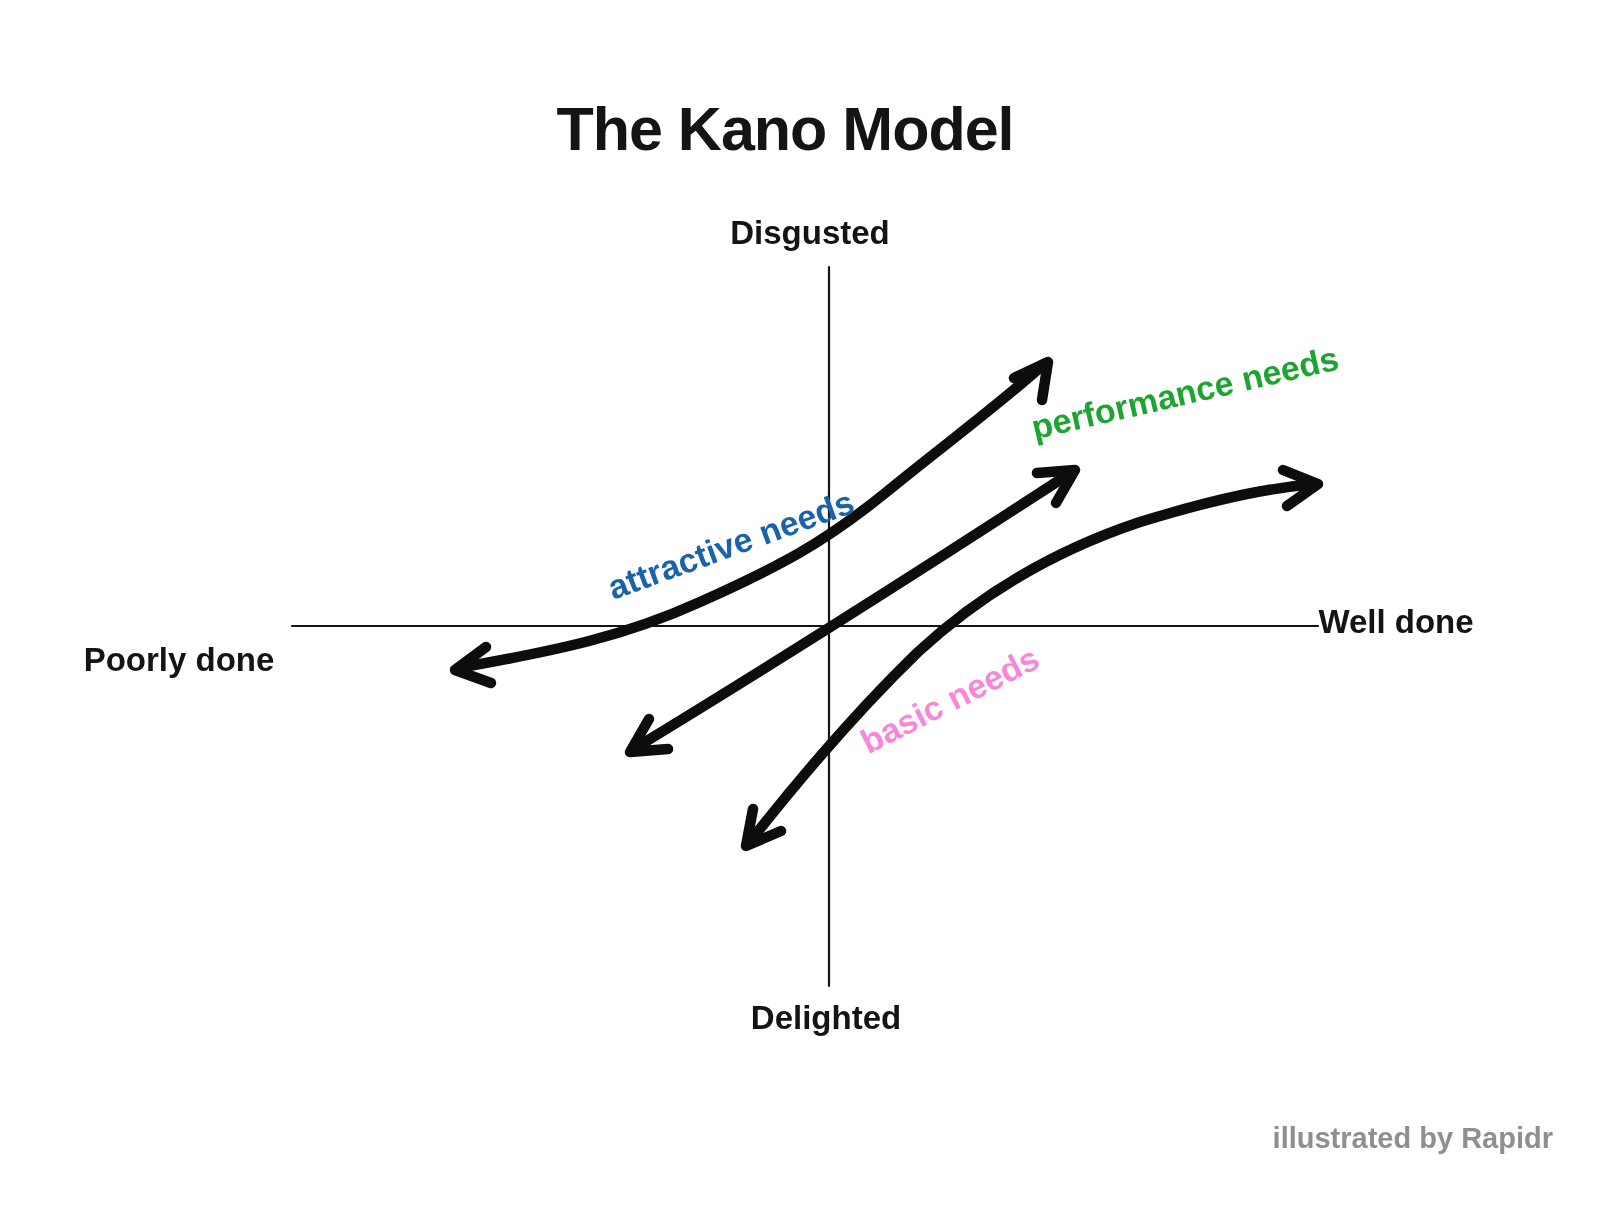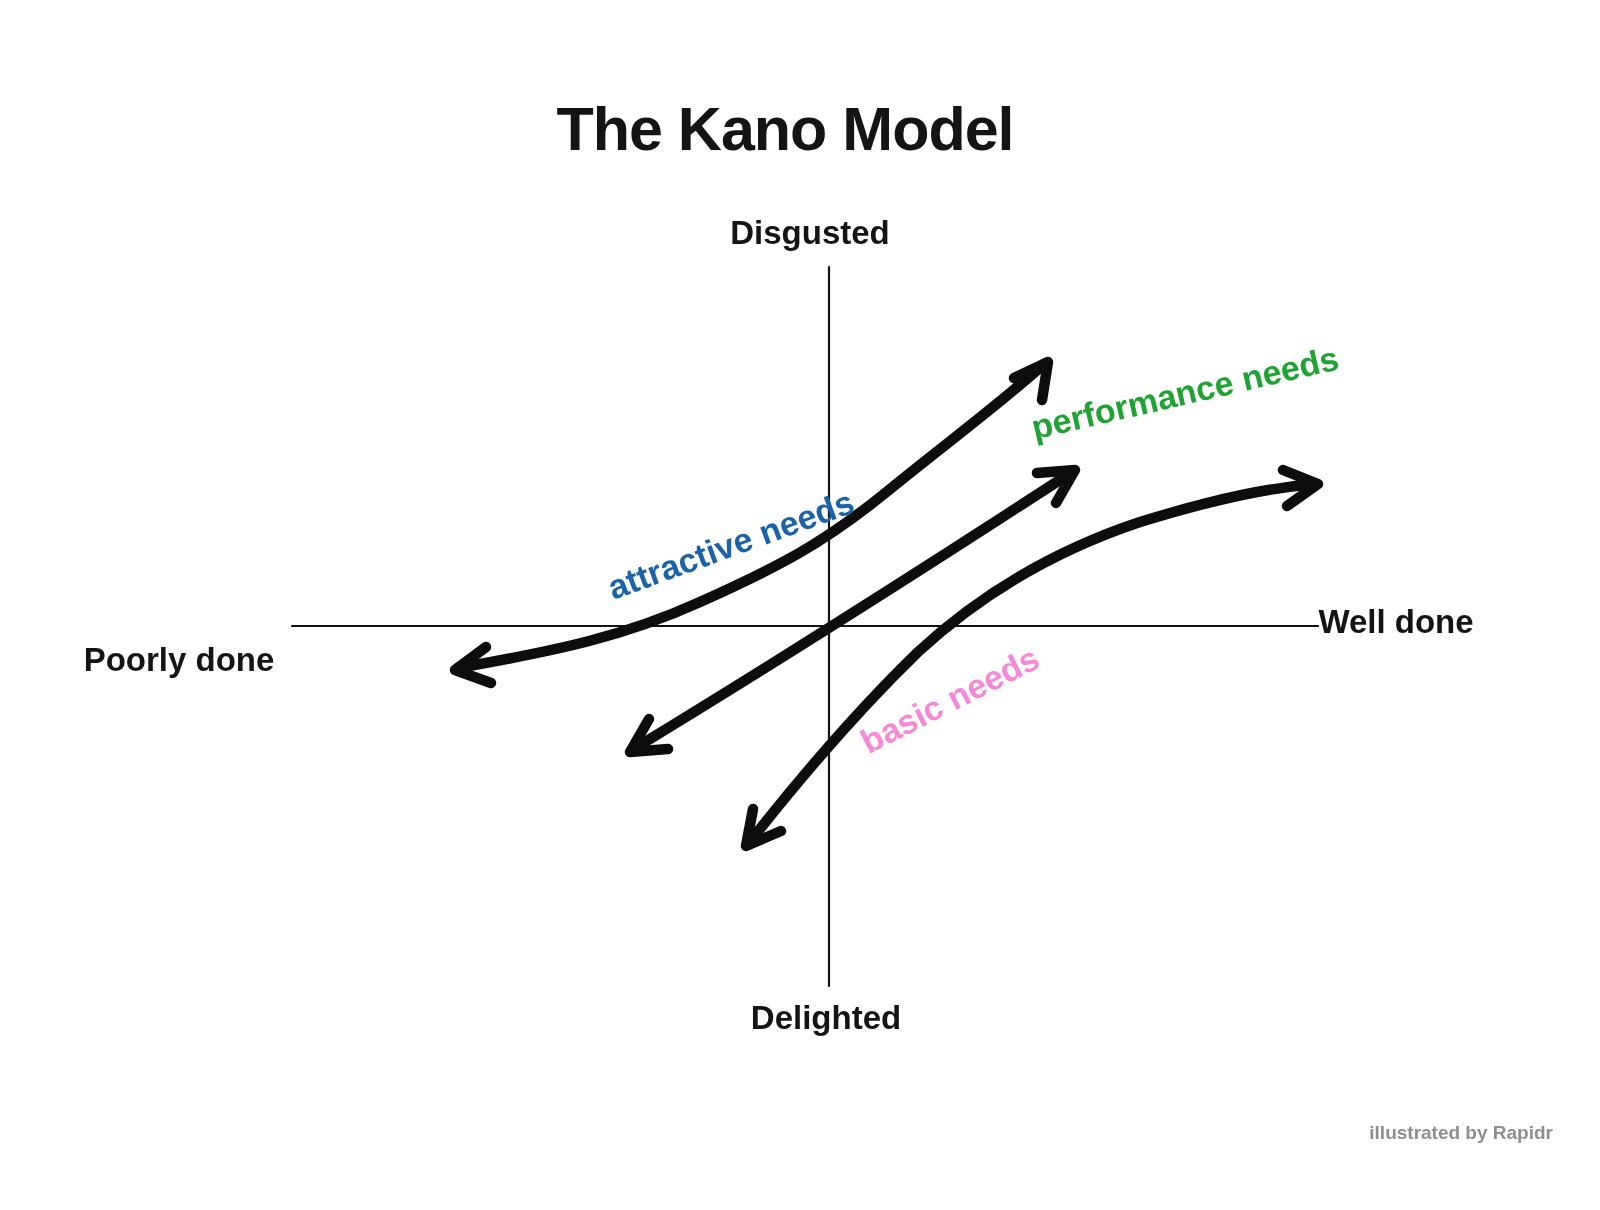--- a/index.html
+++ b/index.html
@@ -61,21 +61,21 @@
     transform: translate(-50%, -50%) rotate(-13deg);
   }
   .curve-label.basic {
     left: 950px; top: 700px;
     transform: translate(-50%, -50%) rotate(-27deg);
   }
   .credit {
     position: absolute;
     right: 47px;
     top: 1122px;
-    font-size: 19px;
+    font-size: 29px;
     font-weight: 700;
     white-space: nowrap;
   }
 </style>
 </head>
 <body>
 
 <div class="canvas">
 
   <h1 class="title">The Kano Model</h1>

